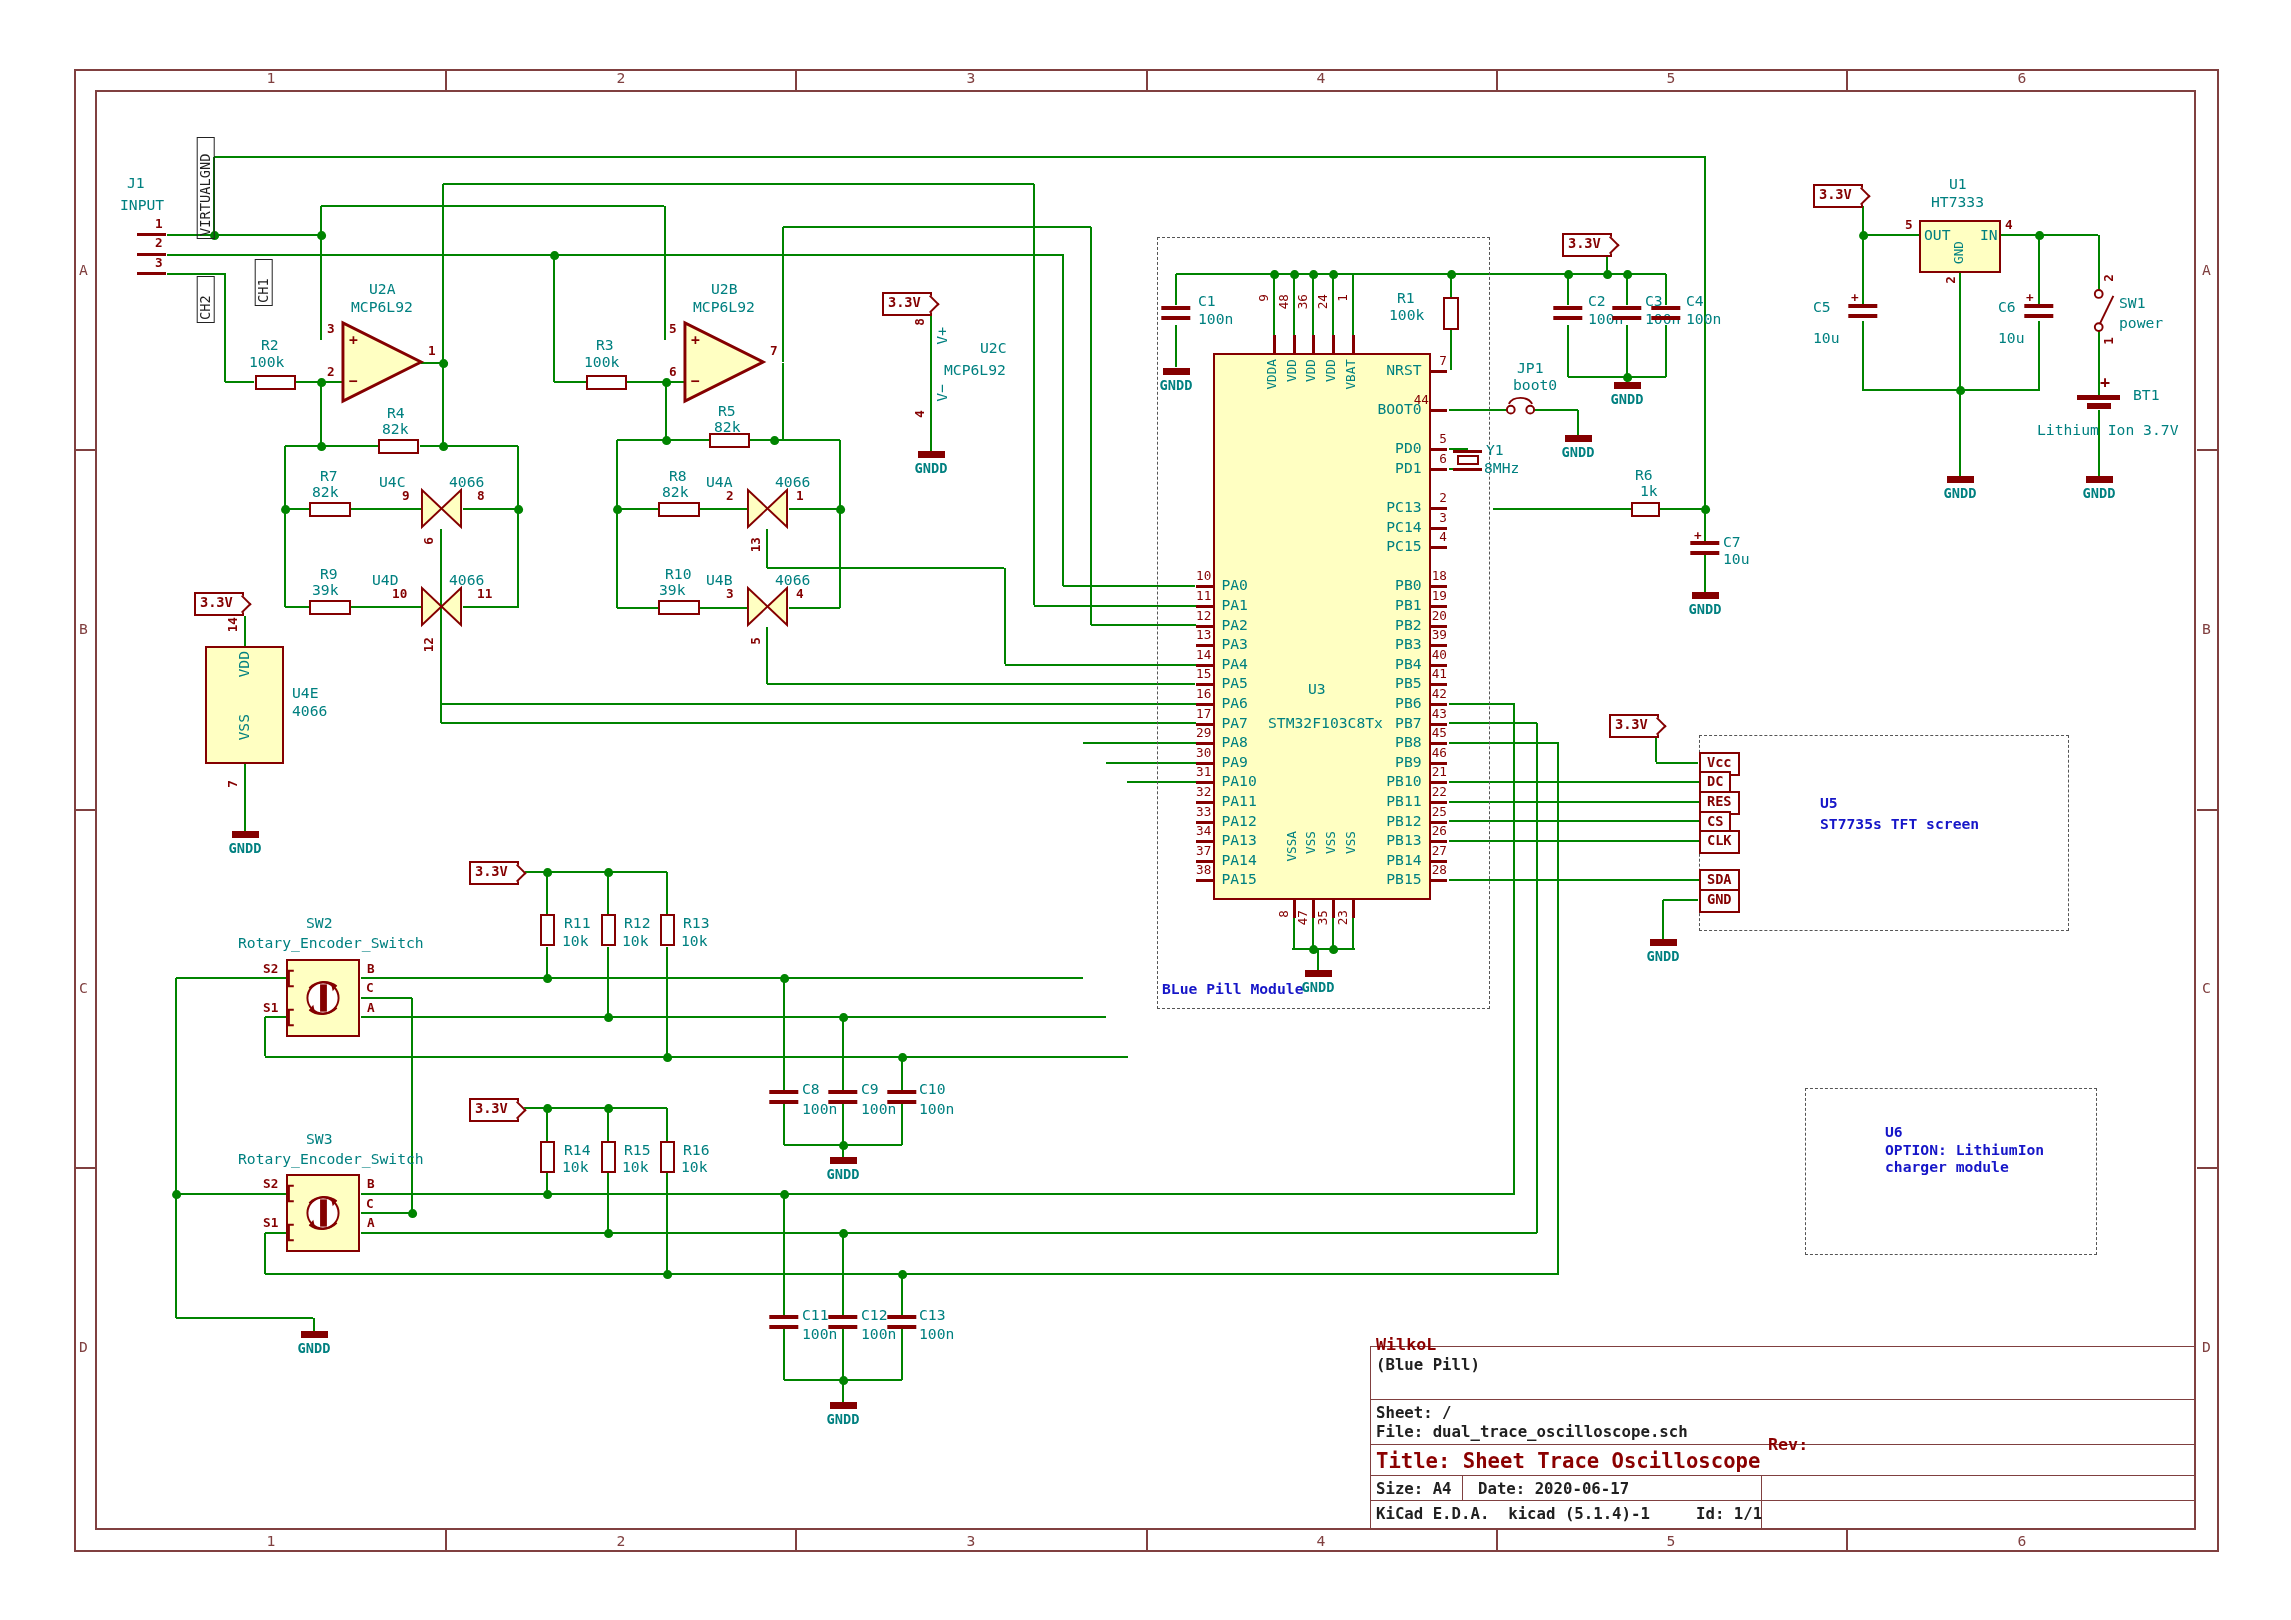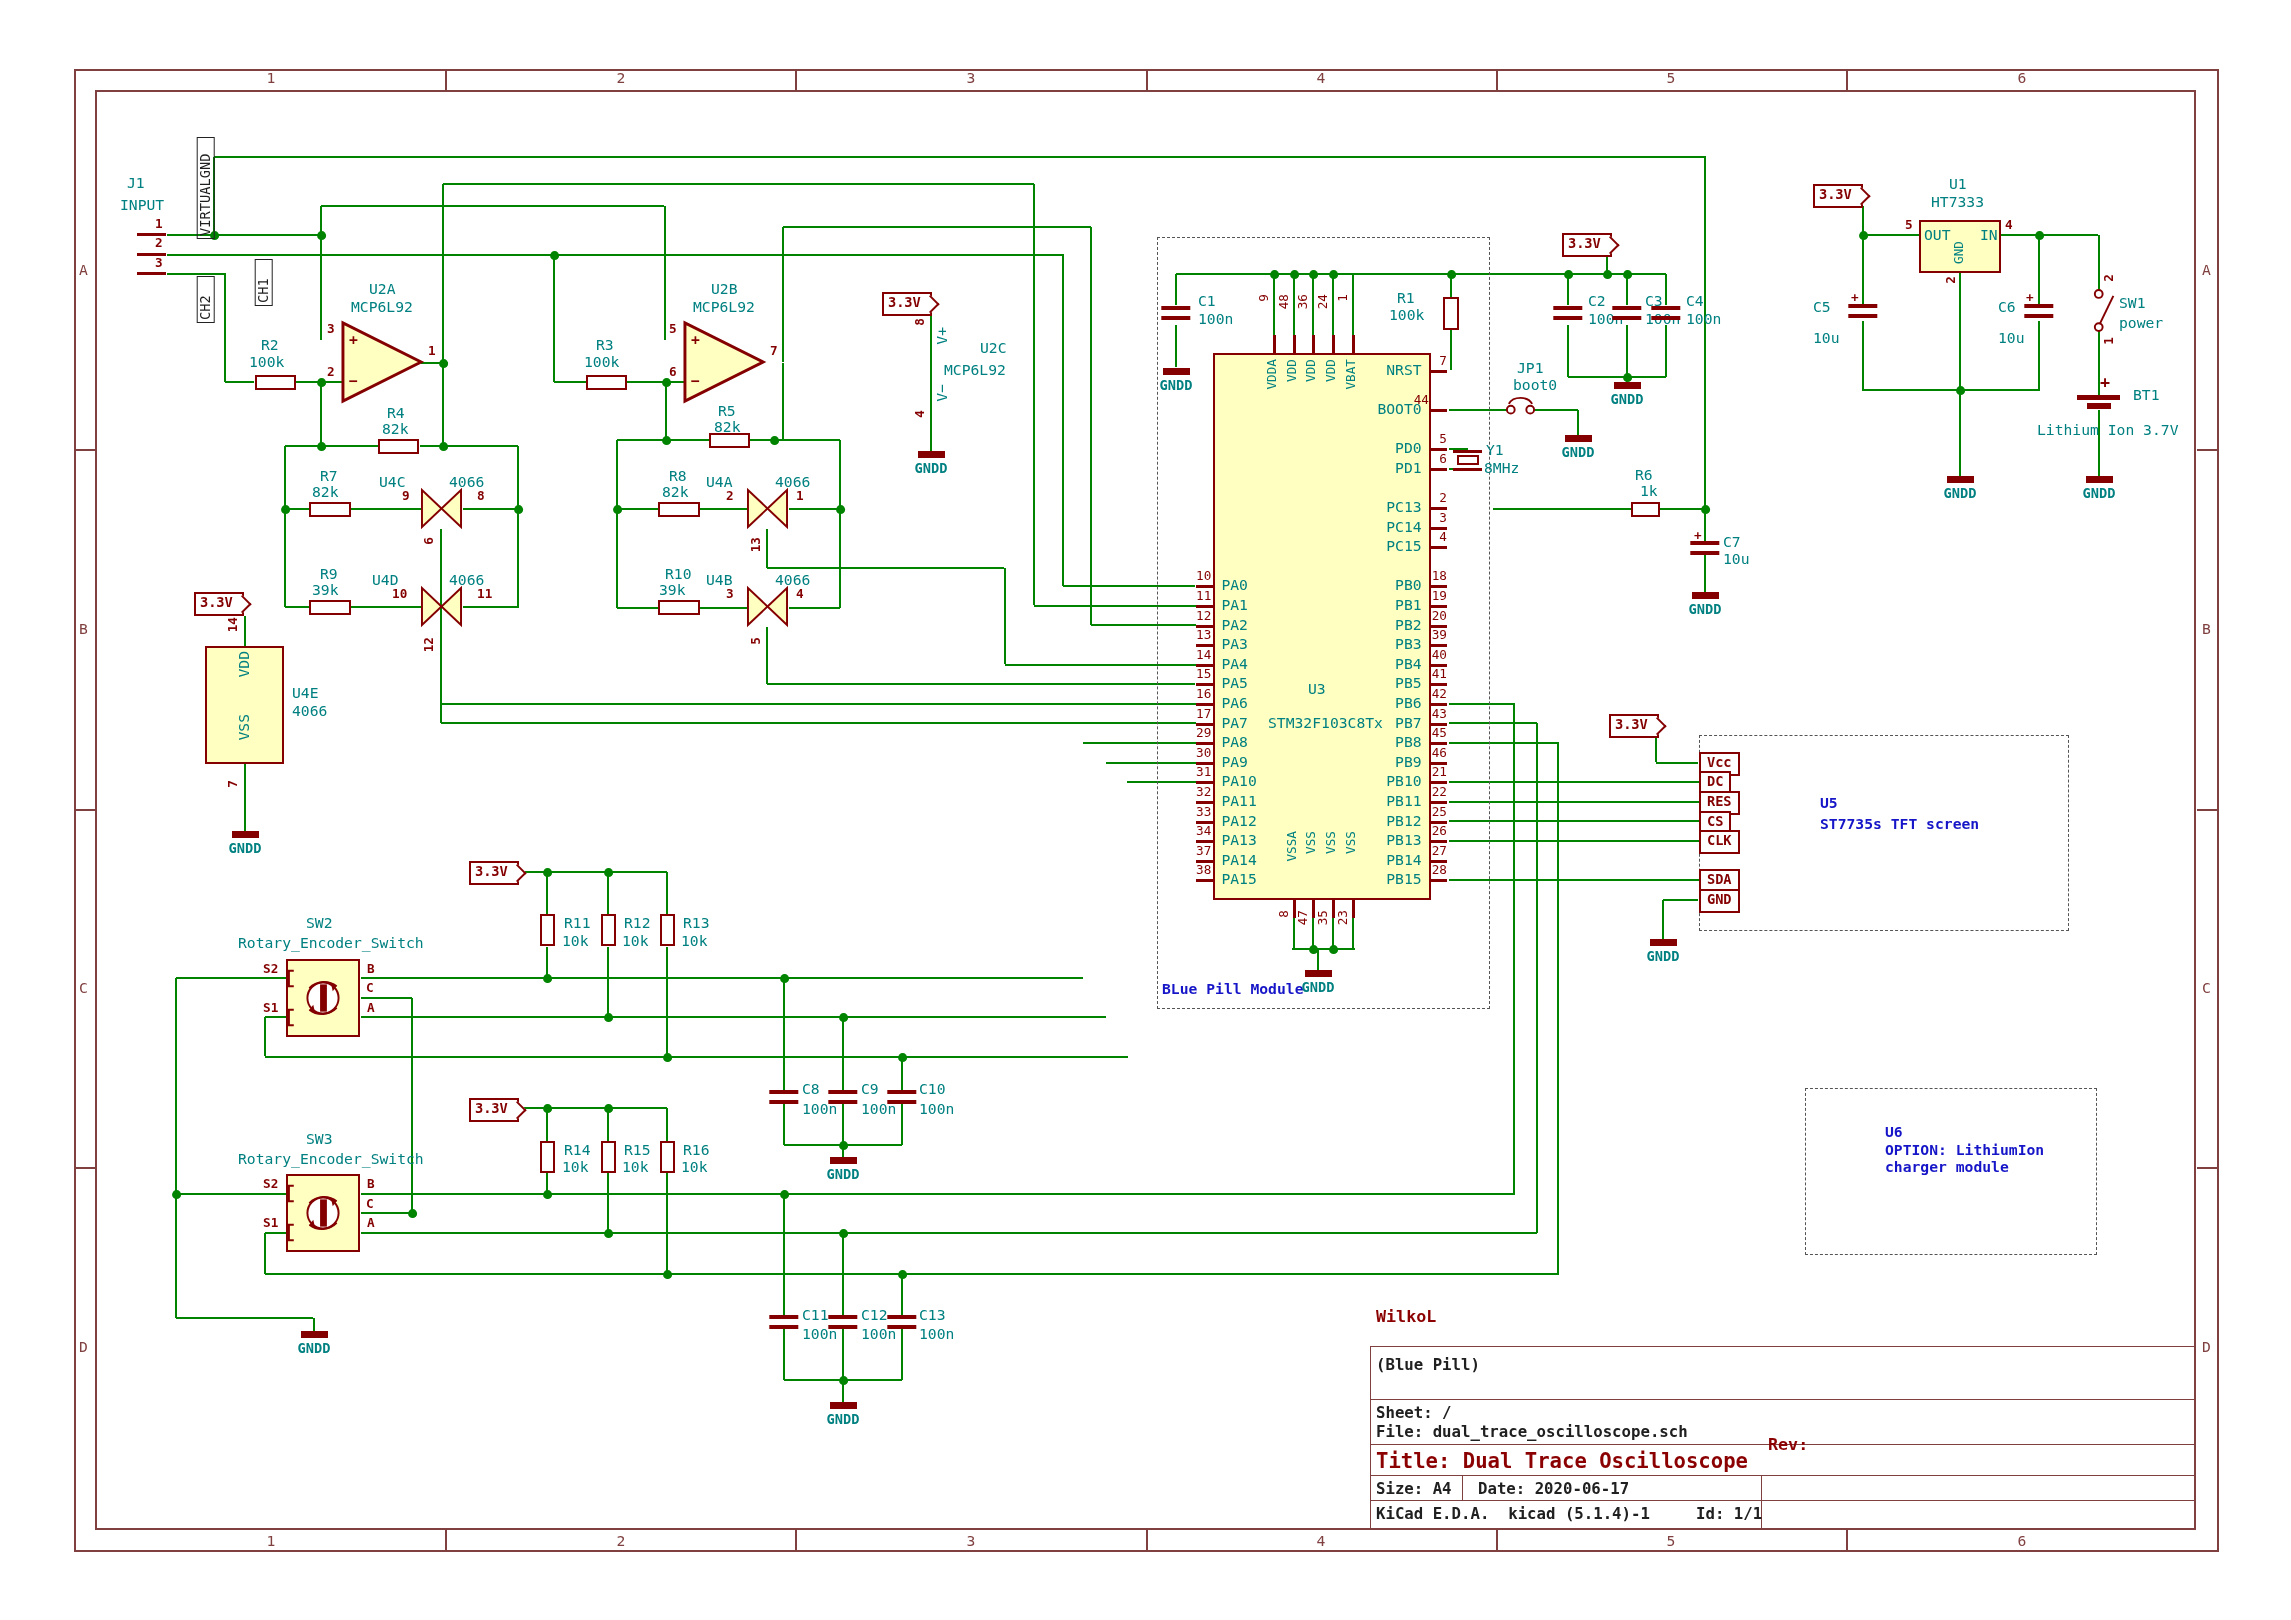--- a/index.html
+++ b/index.html
@@ -962,24 +962,24 @@
     </div>
 
   <div class="frame" style="left:1370px;top:1346px;width:826px;height:184px;border-width:1px"></div>
   <i class="tb-line" style="left:1370px;top:1399px;width:826px;height:1px"></i>
   <i class="tb-line" style="left:1370px;top:1444px;width:826px;height:1px"></i>
   <i class="tb-line" style="left:1370px;top:1475px;width:826px;height:1px"></i>
   <i class="tb-line" style="left:1370px;top:1500px;width:826px;height:1px"></i>
   <i class="tb-line" style="left:1462px;top:1475px;width:1px;height:24.5px"></i>
   <i class="tb-line" style="left:1761px;top:1475px;width:1px;height:55px"></i>
   <b class="tb" style="left:1376px;top:1357px">(Blue Pill)</b>
-  <b class="tbr" style="left:1376px;top:1308px">WilkoL</b>
+  <b class="tbr" style="left:1376px;top:1336px">WilkoL</b>
   <b class="tb" style="left:1376px;top:1405px">Sheet: /</b>
   <b class="tb" style="left:1376px;top:1424px">File: dual_trace_oscilloscope.sch</b>
-  <b class="tbr" style="left:1376px;top:1451px;font-size:20.6px">Title: Dual Trace Oscilloscope</b>
+  <b class="tbr" style="left:1376px;top:1451px;font-size:20.6px">Title: Sheet Trace Oscilloscope</b>
   <b class="tb" style="left:1376px;top:1481px">Size: A4</b>
   <b class="tb" style="left:1478px;top:1481px">Date: 2020-06-17</b>
   <b class="tbr" style="left:1768px;top:1436px">Rev:</b>
   <b class="tb" style="left:1376px;top:1506px">KiCad E.D.A.  kicad (5.1.4)-1</b>
   <b class="tb" style="left:1696px;top:1506px">Id: 1/1</b>
 
 </div>
 
 
 </body></html>

